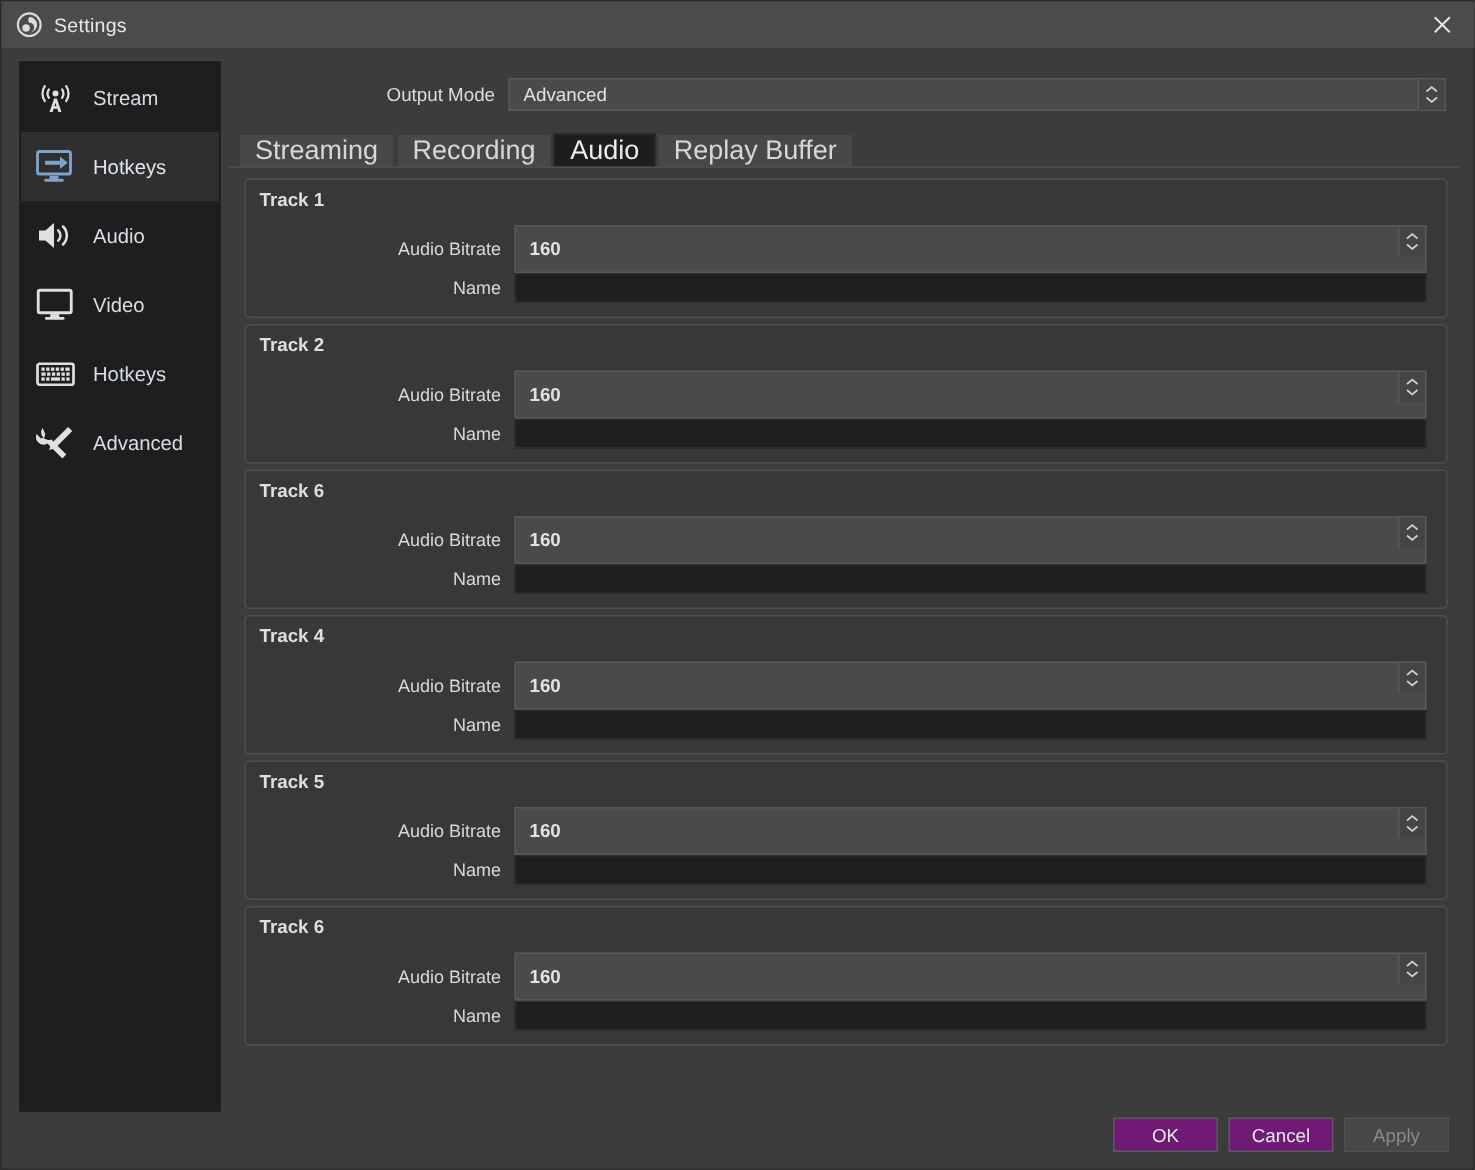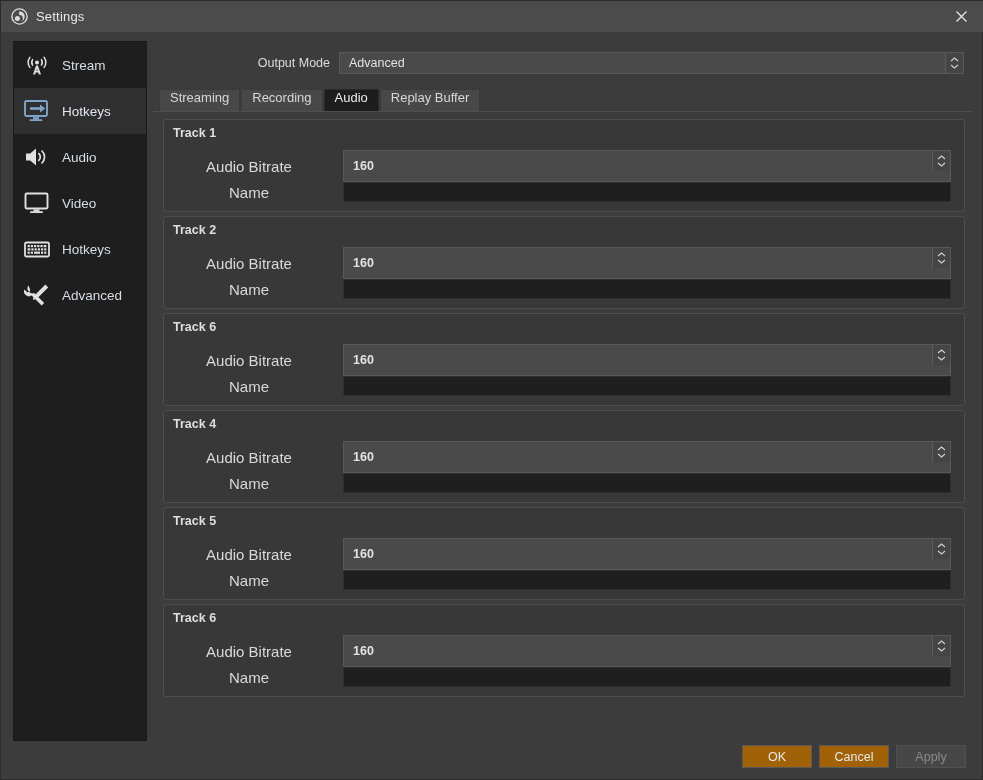--- a/index.html
+++ b/index.html
@@ -123,21 +123,21 @@
     margin-top: 14px;
     height: 23px;
     display: flex; align-items: flex-end;
     padding-left: 6px;
     position: relative;
   }
   .tab {
     height: 22px;
     padding: 0 10px;
     display: flex; align-items: flex-start;
-    font-size: 13px;
+    font-size: 18px;
     color: #d7d7d7;
     background: #484848;
     border: 1px solid #3a3a3a;
     border-bottom: none;
     margin-right: 1px;
     box-sizing: border-box;
     cursor: pointer;
   }
   .tab.active {
     background: #1d1d1d;
@@ -168,23 +168,23 @@
     color: #dfdfdf;
   }
   .field-row {
     display: flex; align-items: center;
     height: 20px;
     margin-left: 0;
   }
   .field-row.bitrate { margin-top: 36px; }
   .field-row.name { margin-top: 6px; }
   .field-label {
-    width: 179px; text-align: center;
+    width: 179px; text-align: right;
     padding-right: 9px; box-sizing: border-box;
-    font-size: 15px; color: #d9d9d9;
+    font-size: 12px; color: #d9d9d9;
   }
   .bitrate-combo { width: 608px; height: 32px; font-weight: bold; }
   .name-input {
     width: 608px; height: 20px;
     background: #1f1f1f;
     border: 1px solid #2e2e2e;
     box-sizing: border-box;
     color: #e2e2e2;
     font-size: 12.5px;
     padding-left: 7px;
@@ -193,21 +193,21 @@
   }
 
   
   #footer {
     position: absolute;
     right: 16px; bottom: 11px;
     display: flex; gap: 7px;
   }
   .btn {
     width: 70px; height: 23px;
-    background: #a16207;
+    background: #701a75;
     border: 1px solid #5a5a5a;
     color: #e8e8e8;
     font-size: 12.5px;
     display: flex; align-items: center; justify-content: center;
     cursor: pointer;
     box-sizing: border-box;
     font-family: "Liberation Sans", sans-serif;
   }
   .btn.disabled {
     color: #8a8a8a;

